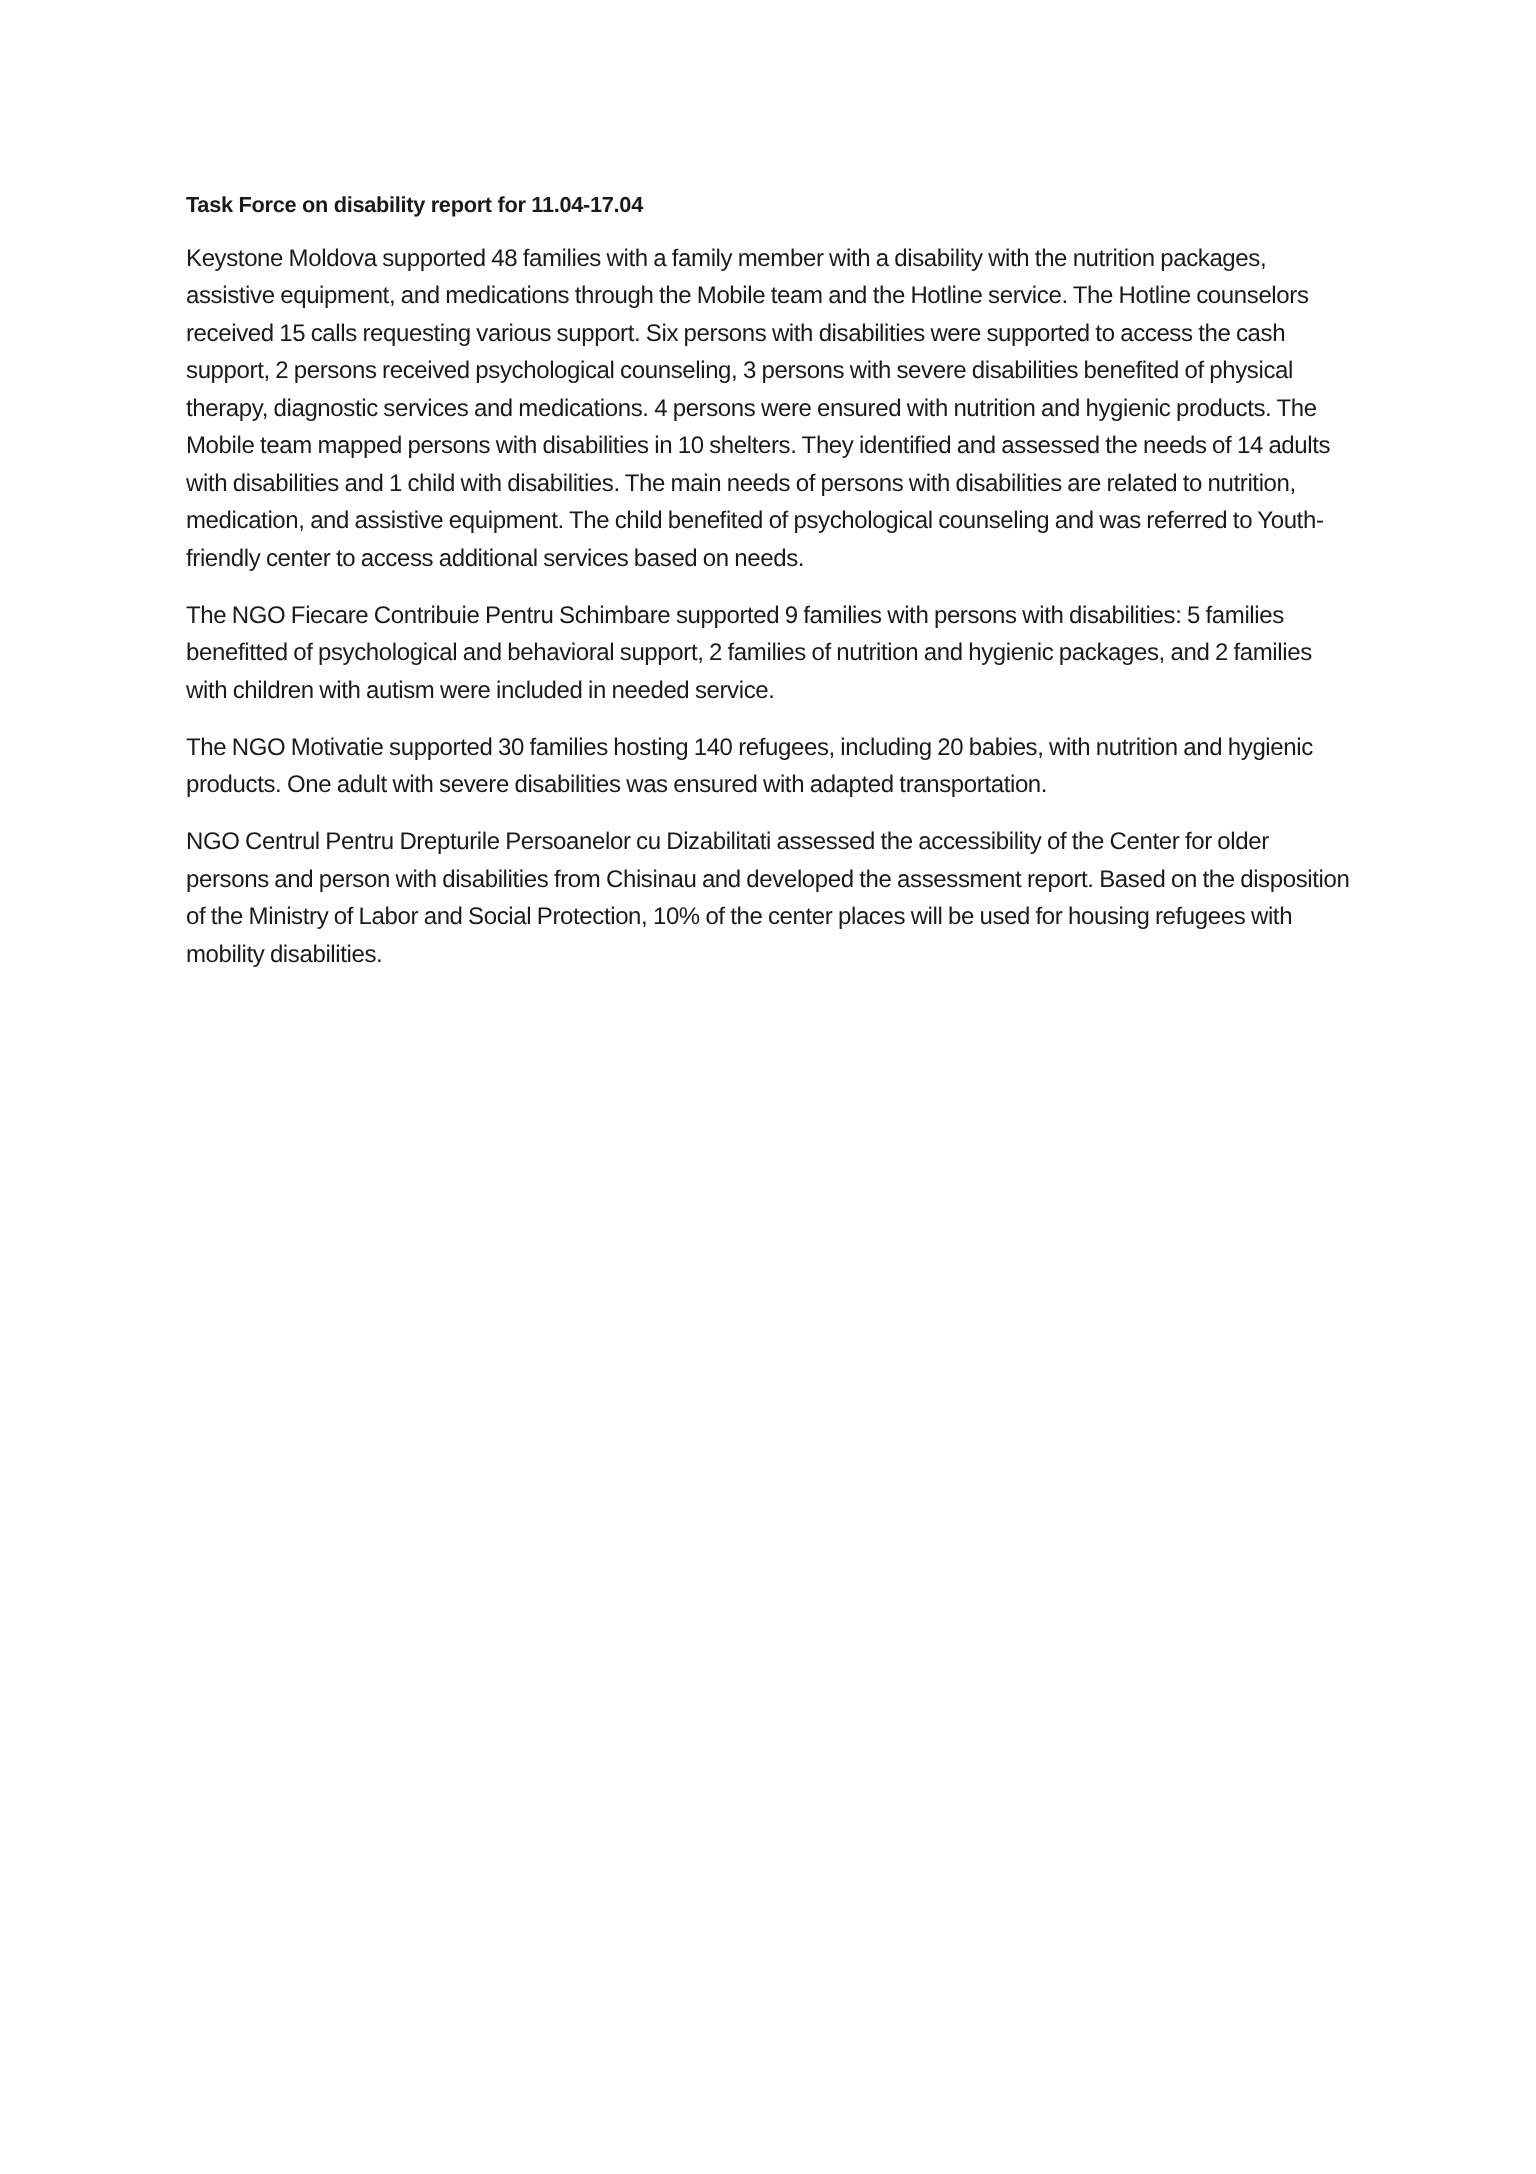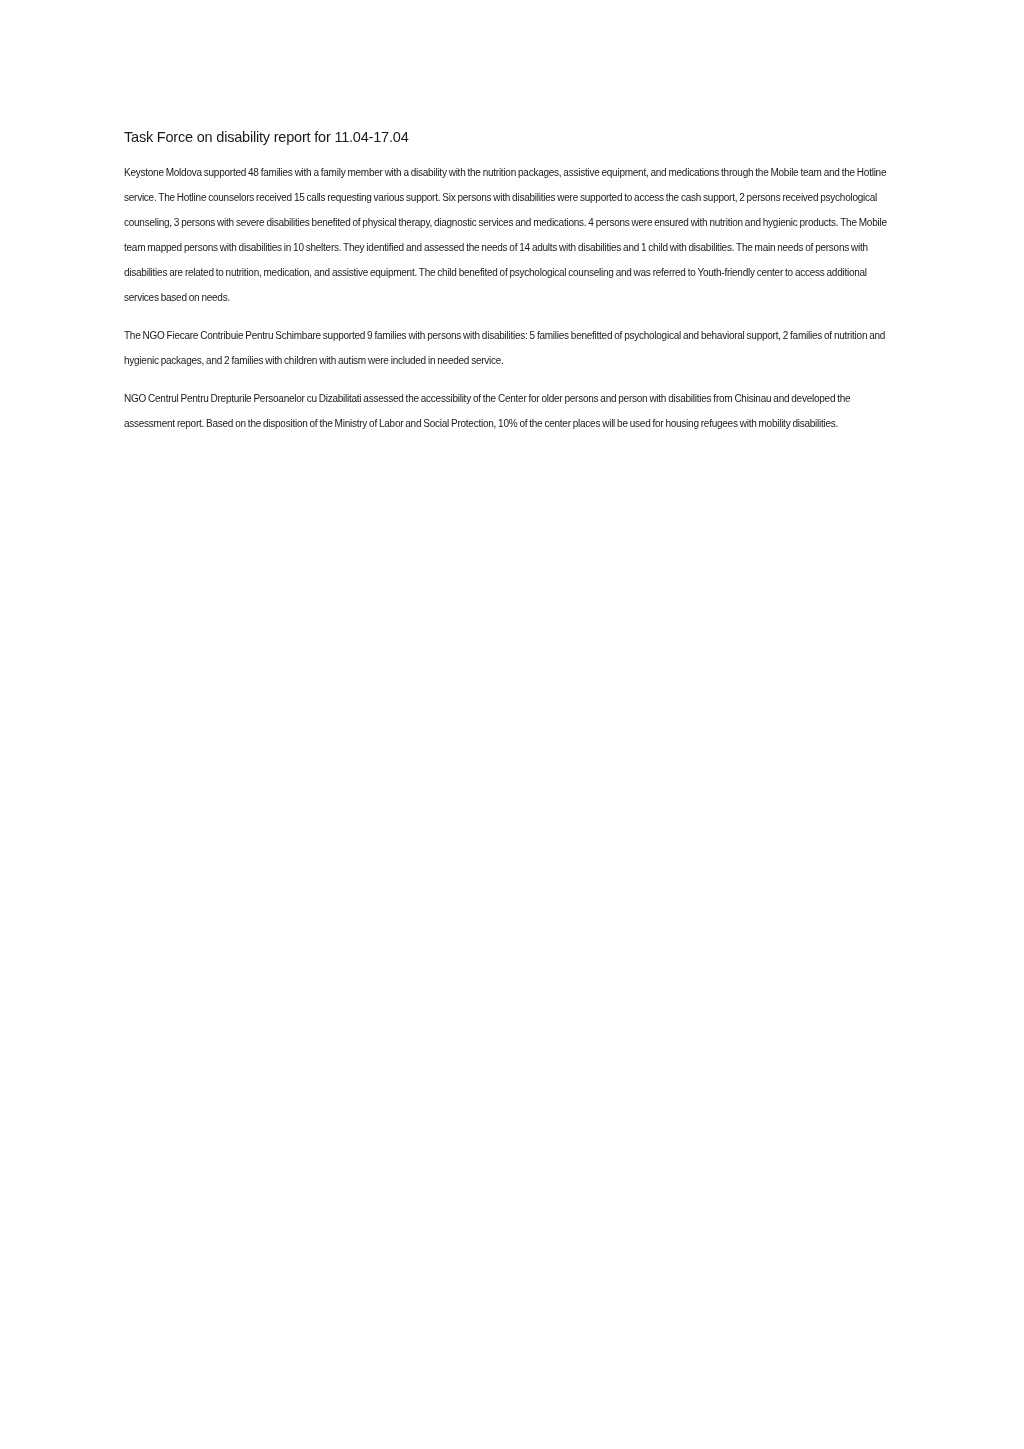--- a/index.html
+++ b/index.html
@@ -15,35 +15,36 @@
       font-family: "Liberation Sans", "DejaVu Sans", sans-serif;
       color: #1a1a1a;
     }
     .page {
       position: absolute;
       left: 124px;
       top: 126px;
       width: 776px;
     }
     .title {
-      font-weight: normal;
+      font-weight: bold;
       font-size: 14.5px;
       line-height: 22px;
       margin: 0 0 12px 0;
       letter-spacing: -0.2px;
     }
     .para {
-      font-size: 10px;
+      font-size: 16px;
       line-height: 25px;
       margin: 0 0 13px 0;
       letter-spacing: -0.25px;
       word-spacing: -0.5px;
     }
   </style>
 </head>
 <body>
 
 <div class="page">
   <div class="title">Task Force on disability report for 11.04-17.04</div>
   <p class="para">Keystone Moldova supported 48 families with a family member with a disability with the nutrition packages, assistive equipment, and medications through the Mobile team and the Hotline service. The Hotline counselors received 15 calls requesting various support.  Six persons with disabilities were supported to access the cash support, 2 persons received psychological counseling,  3 persons with severe disabilities benefited of physical therapy, diagnostic services and medications. 4 persons were ensured with nutrition and hygienic products. The Mobile team mapped persons with disabilities in 10 shelters. They identified and assessed the needs of 14 adults with disabilities and 1 child with disabilities. The main needs of persons with disabilities are related to nutrition, medication, and assistive equipment. The child benefited of psychological counseling and was referred to Youth-friendly center to access additional services based on needs.</p>
   <p class="para">The NGO Fiecare Contribuie Pentru Schimbare supported 9 families with persons with disabilities: 5 families benefitted of psychological and behavioral support, 2 families of nutrition and hygienic packages, and 2 families with children with autism were included in needed service.</p>
+  <p class="para">The NGO Motivatie supported  30 families hosting 140 refugees, including 20 babies,  with nutrition and hygienic products.  One adult with severe disabilities was ensured with adapted transportation.</p>
   <p class="para">NGO Centrul Pentru Drepturile Persoanelor cu Dizabilitati assessed the accessibility of the Center for older persons and person with disabilities from Chisinau and developed the assessment report. Based on the disposition of the Ministry of Labor and Social Protection, 10% of the center places will be used for housing refugees with mobility disabilities.</p>
 </div>
 
 </body></html>

